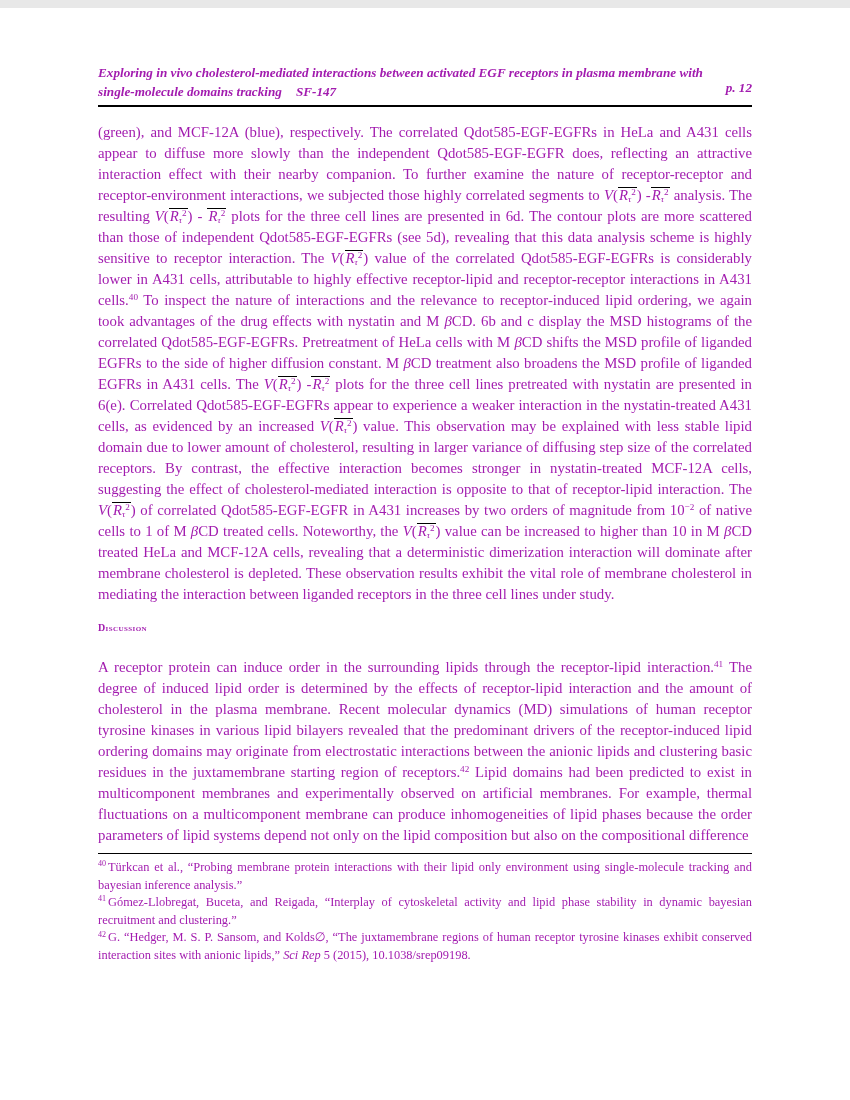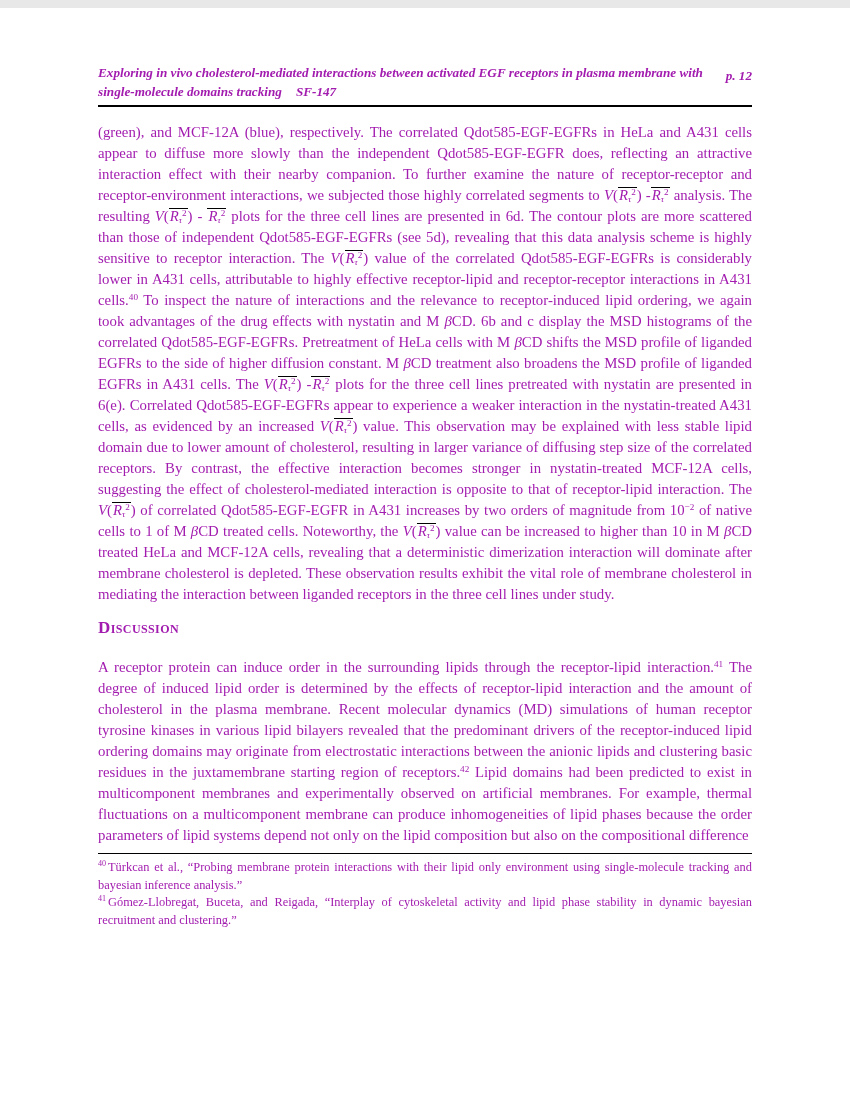--- a/index.html
+++ b/index.html
@@ -23,39 +23,39 @@
     position:relative;
     padding-top:56px;
     font-weight:bold;
     font-style:italic;
     font-size:13.2px;
     line-height:18.5px;
   }
   .running-header .code{margin-left:14px;}
   .running-header .pageno{
     position:absolute;
-    right:0; bottom:16px;
+    right:0; bottom:4px;
   }
   .header-rule{
     border:none;
     border-top:2.2px solid #000;
     margin:4px 0 0 0;
   }
   
   .body-text{
     font-size:14.8px;
     line-height:21px;
     text-align:justify;
   }
   .para{margin:0;}
   .para-1{margin-top:15px;}
   .para-2{margin-top:19px;}
   .section-heading{
     margin:13px 0 0 0;
-    font-size:17px;
+    font-size:10px;
     font-weight:bold;
     font-variant:small-caps;
     letter-spacing:0.4px;
     line-height:20px;
   }
   sup{line-height:0;}
   .body-text sup{font-size:0.62em;vertical-align:0.55em;}
   
   .math{white-space:nowrap;}
   .ol{position:relative;padding:0 1px;}
@@ -103,16 +103,17 @@
       <h2 class="section-heading">Discussion</h2>
 
       <p class="para para-2">A receptor protein can induce order in the surrounding lipids through the receptor-lipid interaction.<sup>41</sup> The degree of induced lipid order is determined by the effects of receptor-lipid interaction and the amount of cholesterol in the plasma membrane. Recent molecular dynamics (MD) simulations of human receptor tyrosine kinases in various lipid bilayers revealed that the predominant drivers of the receptor-induced lipid ordering domains may originate from electrostatic interactions between the anionic lipids and clustering basic residues in the juxtamembrane starting region of receptors.<sup>42</sup> Lipid domains had been predicted to exist in multicomponent membranes and experimentally observed on artificial membranes. For example, thermal fluctuations on a multicomponent membrane can produce inhomogeneities of lipid phases because the order parameters of lipid systems depend not only on the lipid composition but also on the compositional difference</p>
     </div>
 
     <hr class="footnote-rule">
 
     <div class="footnotes">
       <p class="footnote"><sup>40</sup><span>Türkcan et al., “Probing membrane protein interactions with their lipid only environment using single-molecule tracking and bayesian inference analysis.”</span></p>
       <p class="footnote"><sup>41</sup><span>Gómez-Llobregat, Buceta, and Reigada, “Interplay of cytoskeletal activity and lipid phase stability in dynamic bayesian recruitment and clustering.”</span></p>
+      <p class="footnote"><sup>42</sup><span>G. “Hedger, M. S. P. Sansom, and Kolds∅, “The juxtamembrane regions of human receptor tyrosine kinases exhibit conserved interaction sites with anionic lipids,” <i>Sci Rep</i> 5 (2015), 10.1038/srep09198.</span></p>
     </div>
 
   </div>
 </div>
 
 </body></html>

